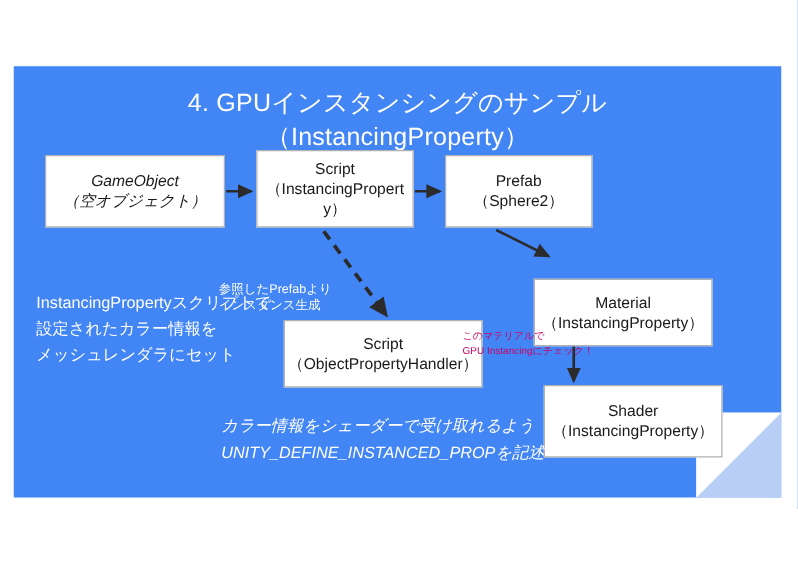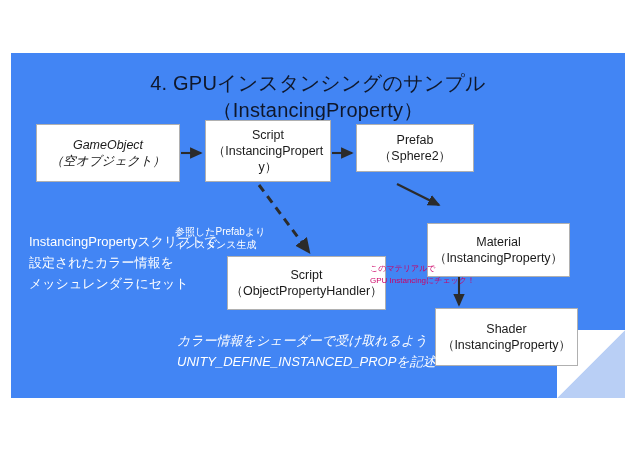--- a/index.html
+++ b/index.html
@@ -55,21 +55,21 @@
     clip-path: polygon(0 0, 100% 0, 0 100%);
   }
 
   
   #title {
     position: absolute;
     left: 0;
     top: 17px;
     width: 614px;
     text-align: center;
-    color: #0f172a;
+    color: #ffffff;
     font-size: 20px;
     line-height: 27px;
     letter-spacing: 0.2px;
     white-space: pre-line;
   }
 
   
   .node {
     position: absolute;
     background: #ffffff;
@@ -81,21 +81,21 @@
     display: flex;
     align-items: center;
     justify-content: center;
     text-align: center;
     white-space: pre-line;
     padding: 2px 4px;
   }
 
   #node-gameobject     { left: 25px;  top: 71px;  width: 144px; height: 58px; font-style: italic; }
   #node-script-inst    { left: 194px; top: 67px;  width: 126px; height: 62px; }
-  #node-prefab         { left: 345px; top: 71px;  width: 118px; height: 48px; }
+  #node-prefab         { left: 345px; top: 71px;  width: 118px; height: 58px; }
   #node-material       { left: 416px; top: 170px; width: 143px; height: 54px; }
   #node-script-handler { left: 216px; top: 203px; width: 159px; height: 54px; }
   #node-shader         { left: 424px; top: 255px; width: 143px; height: 58px; }
 
   
   .anno {
     position: absolute;
     color: #ffffff;
     white-space: pre-line;
   }

